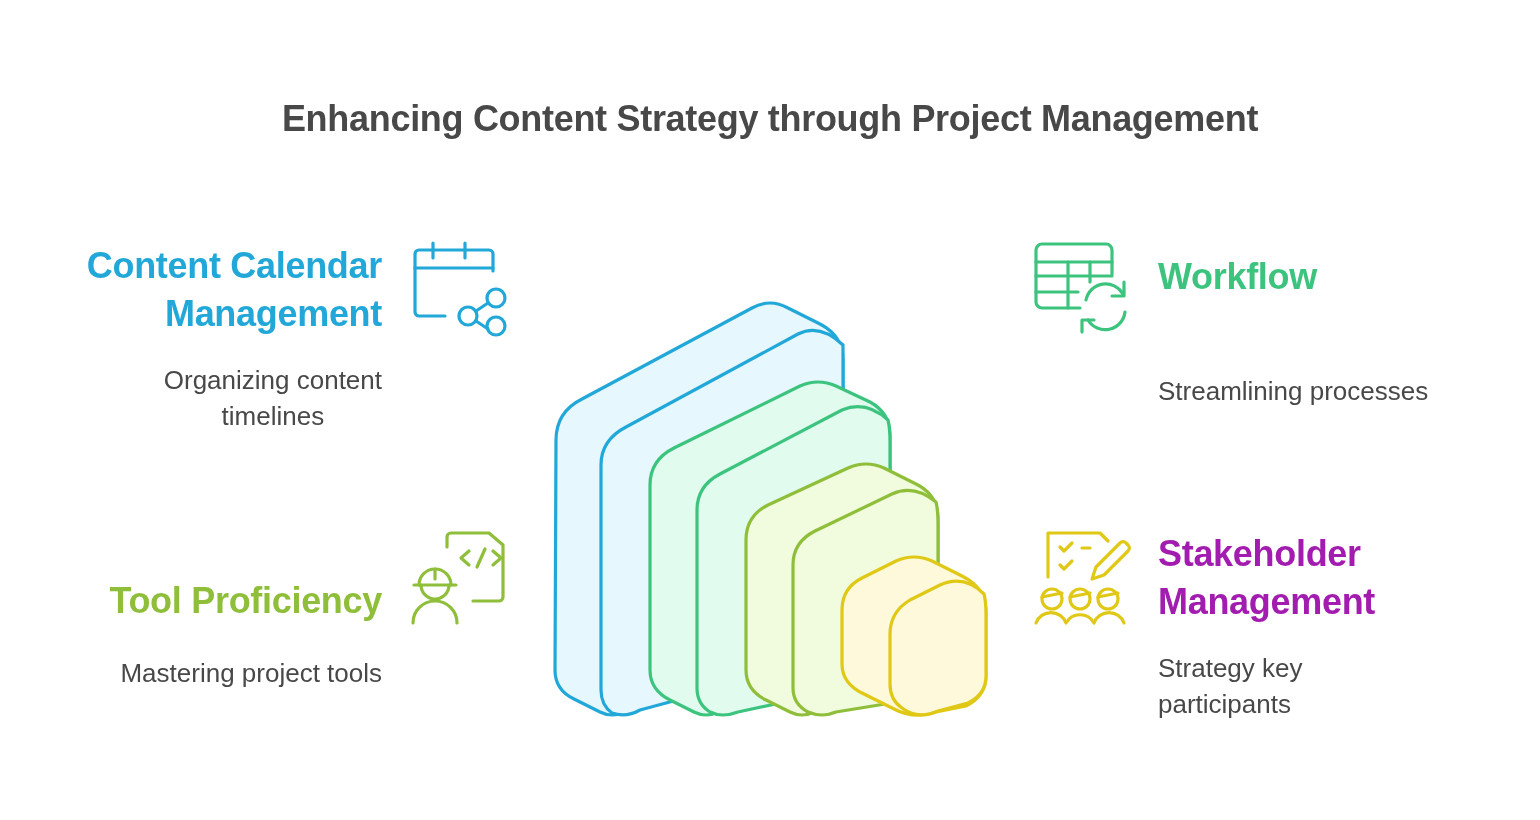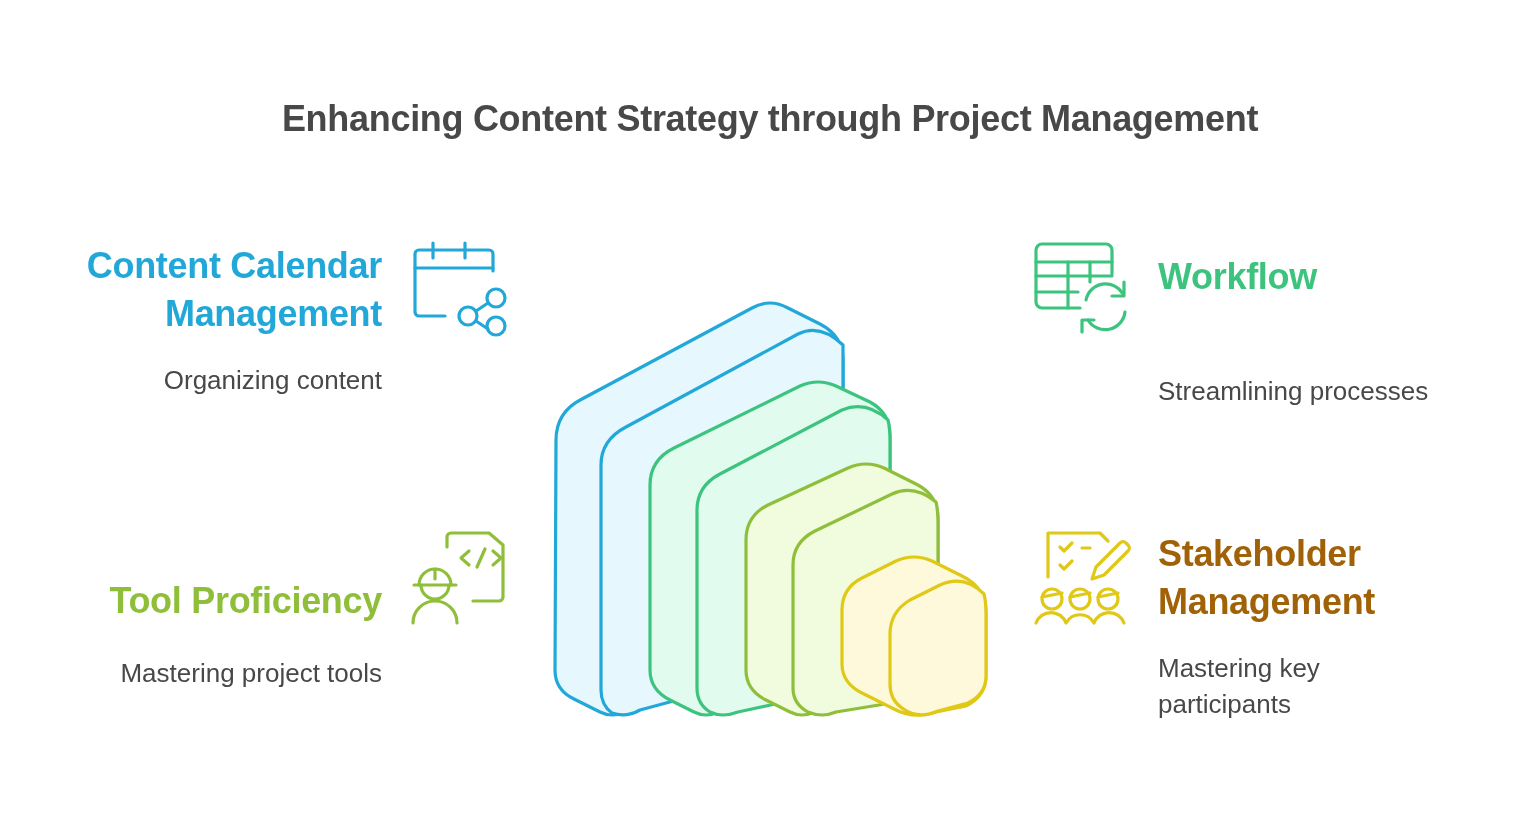--- a/index.html
+++ b/index.html
@@ -16,20 +16,21 @@
 <body>
 
 <div class="title">Enhancing Content Strategy through Project Management</div>
 
 <div class="heading right-align" style="right: 1158px; top: 242px; color: #22a8d8; margin-left: 12px;">
   <div>Content Calendar</div>
   <div>Management</div>
 </div>
 <div class="desc right-align" style="right: 1158px; top: 362px; text-align: center;">
   <div>Organizing content</div>
+  <div>timelines</div>
 </div>
 <svg class="icon" style="left: 405px; top: 238px;" width="110" height="104" viewBox="0 0 110 104" fill="none" stroke="#22a8d8" stroke-width="3.2" stroke-linecap="round" stroke-linejoin="round">
   <path d="M40 78 H14 a4 4 0 0 1 -4 -4 V16 a4 4 0 0 1 4 -4 H84 a4 4 0 0 1 4 4 V33"></path>
   <line x1="10" y1="30" x2="88" y2="30"></line>
   <line x1="28" y1="5" x2="28" y2="20"></line>
   <line x1="60" y1="5" x2="60" y2="20"></line>
   <circle cx="63" cy="78" r="9"></circle>
   <circle cx="91" cy="60" r="9"></circle>
   <circle cx="91" cy="88" r="9"></circle>
   <line x1="71" y1="73" x2="83" y2="65"></line>
@@ -80,26 +81,26 @@
   <polyline points="30,40 34,44 42,36"></polyline>
   <path d="M62 54 L66 42 L90 18 a4 4 0 0 1 6 0 l2 2 a4 4 0 0 1 0 6 L74 50 Z"></path>
   <circle cx="22" cy="74" r="10"></circle>
   <line x1="12" y1="72" x2="32" y2="68"></line>
   <circle cx="50" cy="74" r="10"></circle>
   <line x1="40" y1="72" x2="60" y2="68"></line>
   <circle cx="78" cy="74" r="10"></circle>
   <line x1="68" y1="72" x2="88" y2="68"></line>
   <path d="M6 98 A16 16 0 0 1 36 98 A16 16 0 0 1 64 98 A16 16 0 0 1 94 98"></path>
 </svg>
-<div class="heading left-align" style="left: 1158px; top: 530px; color: #a16207;">
+<div class="heading left-align" style="left: 1158px; top: 530px; color: #a21caf;">
   <div>Stakeholder</div>
   <div>Management</div>
 </div>
 <div class="desc left-align" style="left: 1158px; top: 650px;">
-  <div>Mastering key</div>
+  <div>Strategy key</div>
   <div>participants</div>
 </div>
 
 <svg class="graphic" width="1540" height="820" viewBox="0 0 1540 820" stroke-width="3.2" stroke-linejoin="round">
 
   <g stroke="#22a8d8" fill="#e6f7fd">
     <path d="M556 440 Q556 412 582 399 L752 308 Q770 298 788 308 L820 324 Q843 336 843 360 L843 640 L625 712 Q612 718 600 712 L574 699 Q555 690 555 670 Z"></path>
     <path d="M601 465 Q601 440 626 427 L798 334 Q820 323 843 345 Q843 352 843 368 L843 630 Q843 650 826 660 L640 710 Q626 718 612 713 Q601 705 601 690 Z"></path>
   </g>
 

